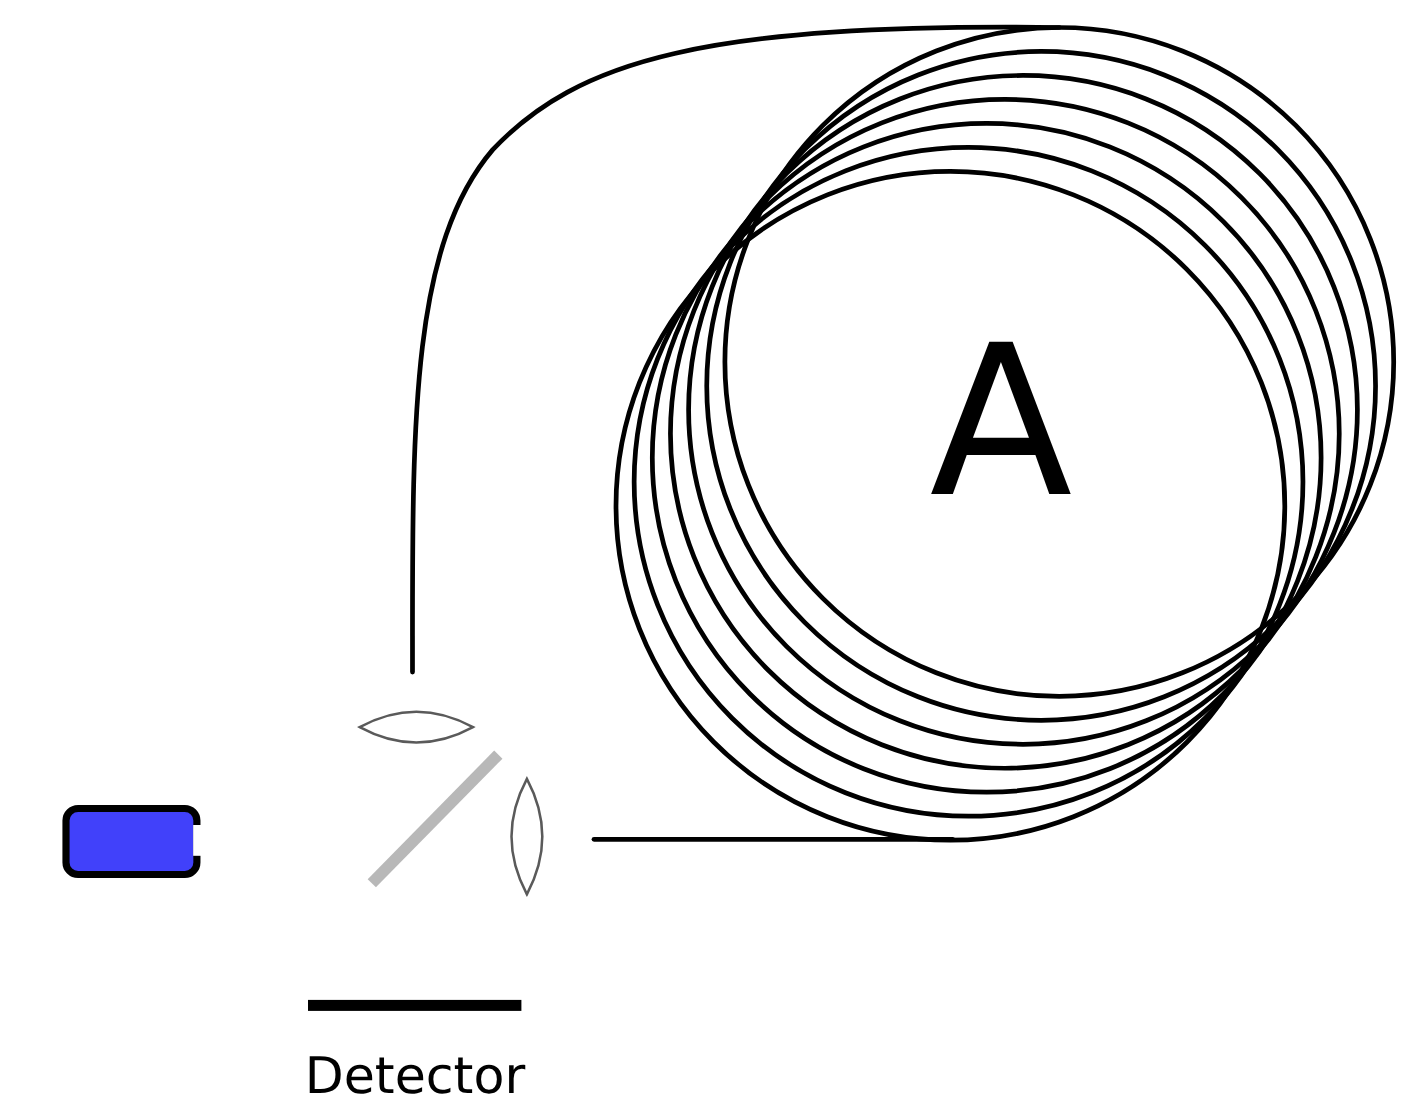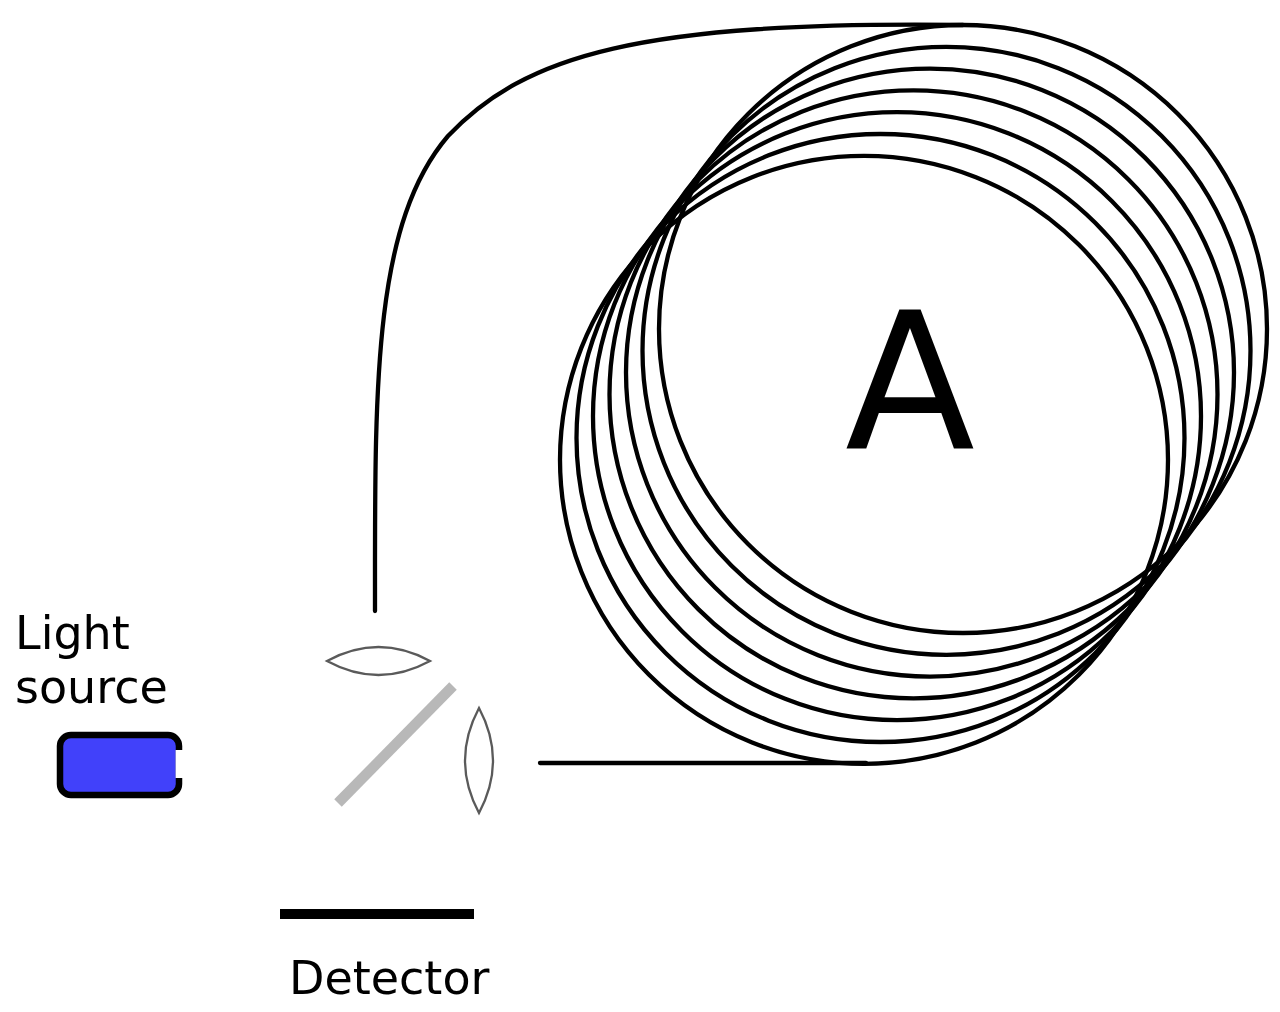--- a/index.html
+++ b/index.html
@@ -28,21 +28,21 @@
     font-size: 46px;
     line-height: 54px;
     white-space: pre-line;
   }
   .label-light-source {
     left: 15px;
     top: 606px;
     width: 190px;
   }
   .label-detector {
-    left: 289px;
+    left: 277px;
     top: 951px;
     width: 300px;
   }
   .coil-letter {
     font-family: "DejaVu Sans", "Liberation Sans", sans-serif;
     font-size: 190px;
     fill: #000000;
   }
 </style>
 </head>
@@ -74,17 +74,16 @@
 
     <line x1="338" y1="803" x2="453" y2="686" stroke-width="10.5" stroke="#b8b8b8"></line>
 
     <path d="M 327 661 Q 378.5 633 430 661 Q 378.5 689 327 661 Z" stroke-width="2.3" fill="#ffffff" stroke="#5a5a5a"></path>
 
     <path d="M 479 708 Q 451 760.5 479 813 Q 507 760.5 479 708 Z" stroke-width="2.3" fill="#ffffff" stroke="#5a5a5a"></path>
 
     <rect x="280" y="909" width="194" height="10" fill="#000000"></rect>
   </svg>
 
-  <div class="label label-light-source">Light source</div>
 
   <div class="label label-detector">Detector</div>
 
 </div>
 
 </body></html>

